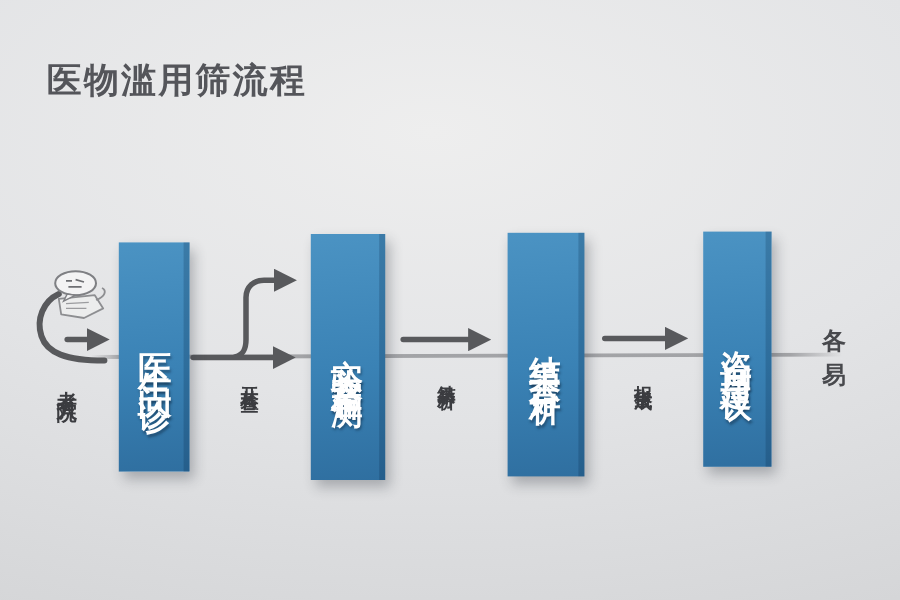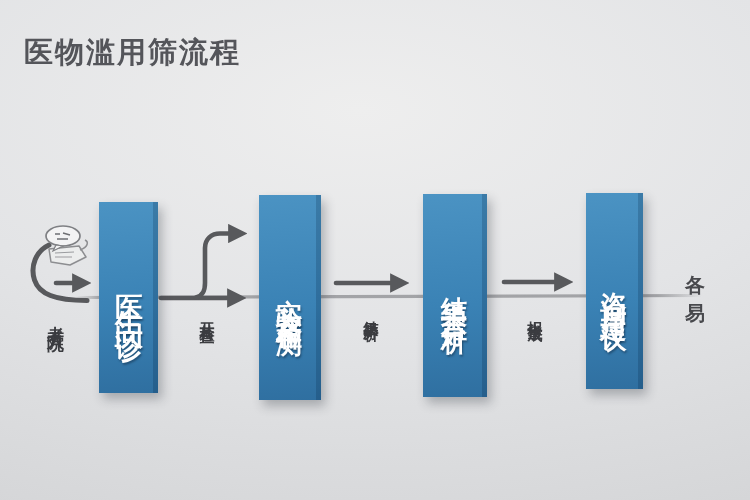--- a/index.html
+++ b/index.html
@@ -2,21 +2,21 @@
 <html><head>
 <meta charset="utf-8">
 <style>
   html,body { margin:0; padding:0; }
   body {
     width:750px; height:500px; position:relative; overflow:hidden;
     font-family:"Liberation Sans","DejaVu Sans",sans-serif;
     background: radial-gradient(ellipse 120% 90% at 48% 22%, #eeeeee 0%, #e3e4e6 50%, #d4d5d7 100%);
   }
   #page-title {
-    position:absolute; left:21px; top:30px; margin:3px;
+    position:absolute; left:21px; top:30px; margin:18px;
     font-size:29px; font-weight:700; letter-spacing:2px; color:#54555a;
   }
   #diagram-svg { position:absolute; left:0; top:0; z-index:1; }
   .stage {
     position:absolute; z-index:2;
     display:flex; align-items:center; justify-content:center;
     background:linear-gradient(175deg,#4b93c3 0%, #3a82b5 55%, #2f6fa0 100%);
     box-shadow:4px 6px 10px rgba(50,55,65,.32);
   }
   .stage::after {

